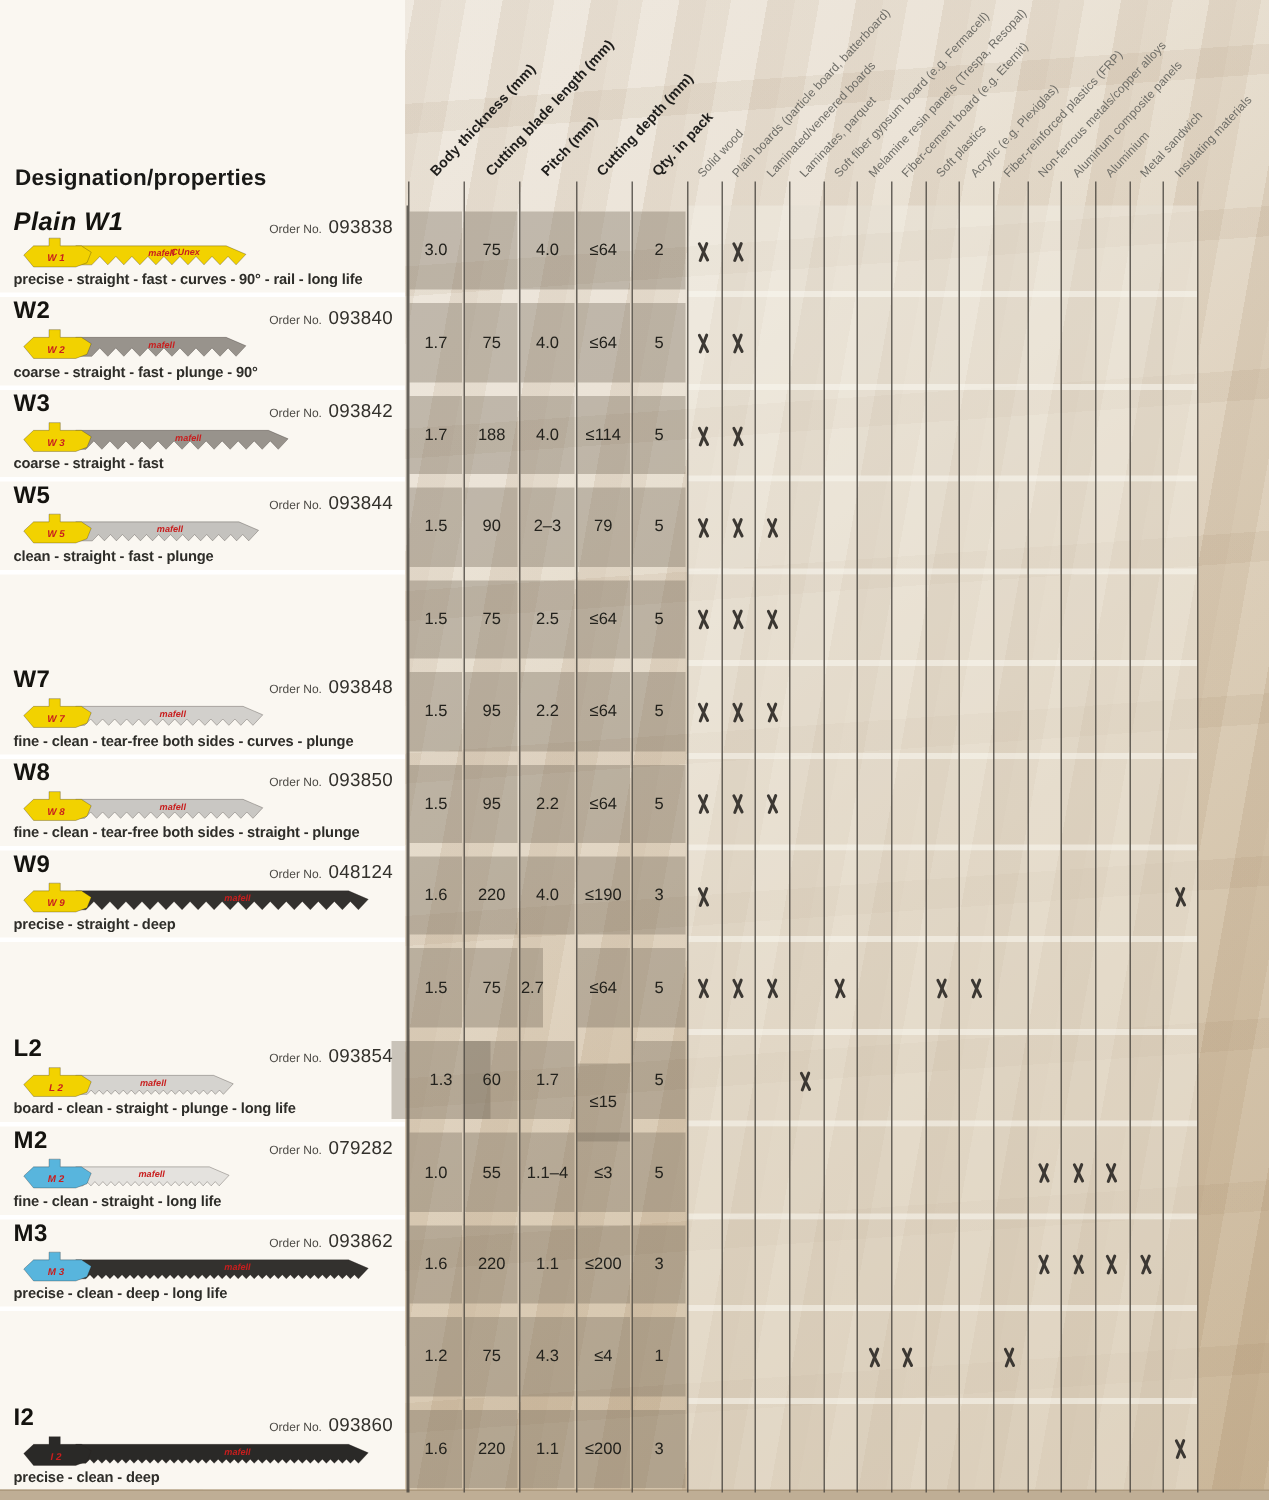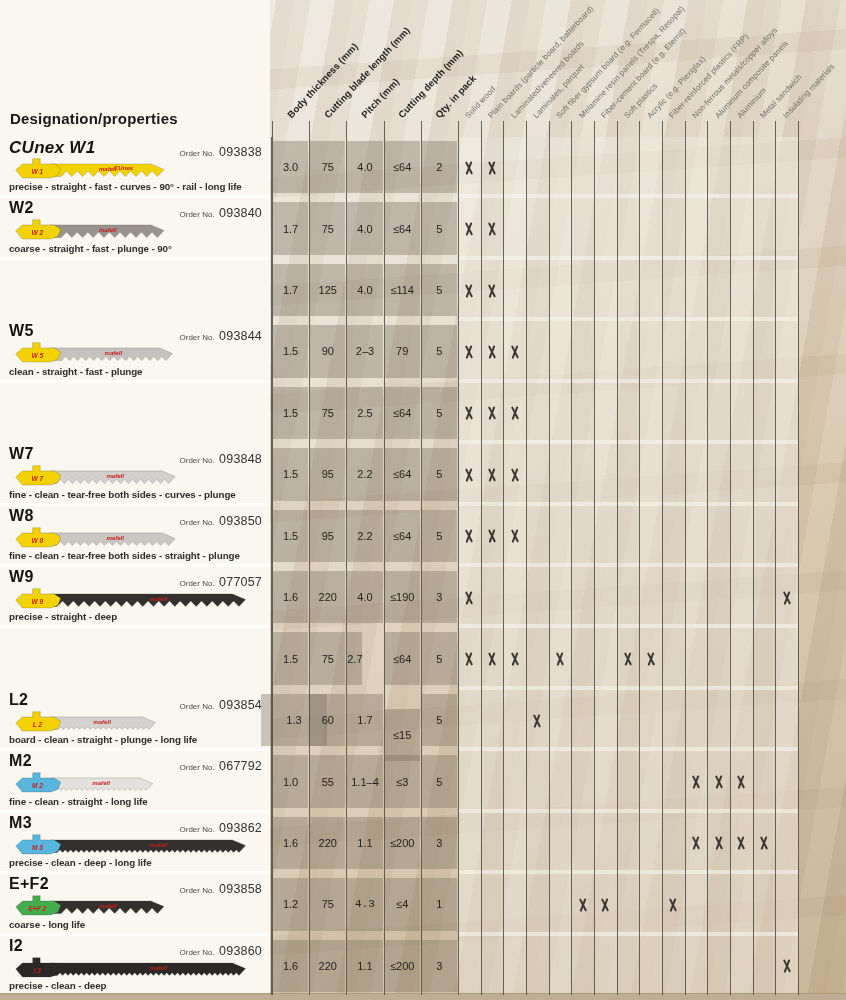--- a/index.html
+++ b/index.html
@@ -62,21 +62,21 @@
       <span class="diag" style="left: 696.982px;">Non-ferrous metals/copper alloys</span>
       <span class="diag" style="left: 719.648px;">Aluminum composite panels</span>
       <span class="diag" style="left: 742.312px;">Aluminium</span>
       <span class="diag" style="left: 764.977px;">Metal sandwich</span>
       <span class="diag" style="left: 787.642px;">Insulating materials</span>
     </div>
   <div class="designation">Designation/properties</div>
   <div id="rows-layer">
       <div class="row" style="top: 137px; height: 61.43px;">
     <div class="cell-left">
-      <span class="bname it">CUnex W1</span>
+      <span class="bname it">Plain W1</span>
       <span class="order">
         <span class="olabel">Order No.</span>
         <span class="onum">093838</span>
       </span>
       <svg class="blade" width="250" height="30" viewBox="0 0 256 32">
             <path d="M40,9.5 L147,9.5 L161,15.5 L154,23 L148.3,17 L142.6,23 L136.9,17 L131.2,23 L125.5,17 L119.8,23 L114.1,17 L108.4,23 L102.7,17 L97.0,23 L91.3,17 L85.6,23 L79.9,17 L74.2,23 L68.5,17 L62.8,23 L57.1,17 L51.4,23 L40,23 Z" fill="#f2d200" stroke="rgba(40,35,30,0.35)" stroke-width="0.6"></path>
             <path d="M3,16 L10,9.5 L21,9.5 L21,4 L29,4 L29,9.5 L44,9.5 L51,14 L48,21.5 L40,24.5 L10,24.5 Z" fill="#f2d200" stroke="rgba(40,35,30,0.35)" stroke-width="0.6"></path>
             <text x="26" y="20.5" fill="#c81e1e" font-size="7" font-weight="bold" font-style="italic" text-anchor="middle">W 1</text>
             <text x="101" y="17" fill="#c81e1e" font-size="6.5" font-weight="bold" font-style="italic" text-anchor="middle">mafell</text>
             <text x="118" y="16" fill="#c81e1e" font-size="6.5" font-weight="bold" font-style="italic" text-anchor="middle">CUnex</text>
@@ -162,25 +162,39 @@
         <div class="mcell altc" style="left: 616.655px; width: 22.665px;"></div>
         <div class="mcell" style="left: 639.32px; width: 22.665px;"></div>
         <div class="mcell altc" style="left: 661.985px; width: 22.665px;"></div>
         <div class="mcell" style="left: 684.65px; width: 22.665px;"></div>
         <div class="mcell altc" style="left: 707.315px; width: 22.665px;"></div>
         <div class="mcell" style="left: 729.98px; width: 22.665px;"></div>
         <div class="mcell altc" style="left: 752.645px; width: 22.665px;"></div>
         <div class="mcell" style="left: 775.31px; width: 22.665px;"></div>
       </div>
       <div class="row" style="top: 259.86px; height: 61.43px;">
+    <div class="cell-left">
+      <span class="bname">W3</span>
+      <span class="order">
+        <span class="olabel">Order No.</span>
+        <span class="onum">093842</span>
+      </span>
+      <svg class="blade" width="250" height="30" viewBox="0 0 256 32">
+            <path d="M40,9.5 L177,9.5 L191,15.5 L184,23 L178.3,17 L172.6,23 L166.9,17 L161.2,23 L155.5,17 L149.8,23 L144.1,17 L138.4,23 L132.7,17 L127.0,23 L121.3,17 L115.6,23 L109.9,17 L104.2,23 L98.5,17 L92.8,23 L87.1,17 L81.4,23 L75.7,17 L70.0,23 L64.3,17 L58.6,23 L52.9,17 L47.2,23 L40,23 Z" fill="#98938c" stroke="rgba(40,35,30,0.35)" stroke-width="0.6"></path>
+            <path d="M3,16 L10,9.5 L21,9.5 L21,4 L29,4 L29,9.5 L44,9.5 L51,14 L48,21.5 L40,24.5 L10,24.5 Z" fill="#f2d200" stroke="rgba(40,35,30,0.35)" stroke-width="0.6"></path>
+            <text x="26" y="20.5" fill="#c81e1e" font-size="7" font-weight="bold" font-style="italic" text-anchor="middle">W 3</text>
+            <text x="120" y="17" fill="#c81e1e" font-size="6.5" font-weight="bold" font-style="italic" text-anchor="middle">mafell</text>
+          </svg>
+      <div class="desc">coarse - straight - fast</div>
+    </div>
   <div style="position: absolute; top: 0px; height: 100%; left: 272px; width: 37.2px;">
           <div class="nval">1.7</div>
         </div>
         <div style="position: absolute; top: 0px; height: 100%; left: 309.2px; width: 37.2px;">
-          <div class="nval">125</div>
+          <div class="nval">188</div>
         </div>
         <div style="position: absolute; top: 0px; height: 100%; left: 346.4px; width: 37.2px;">
           <div class="nval">4.0</div>
         </div>
         <div style="position: absolute; top: 0px; height: 100%; left: 383.6px; width: 37.2px;">
           <div class="nval">≤114</div>
         </div>
         <div style="position: absolute; top: 0px; height: 100%; left: 420.8px; width: 37.2px;">
           <div class="nval">5</div>
         </div>
@@ -396,21 +410,21 @@
         <div class="mcell altc" style="left: 707.315px; width: 22.665px;"></div>
         <div class="mcell" style="left: 729.98px; width: 22.665px;"></div>
         <div class="mcell altc" style="left: 752.645px; width: 22.665px;"></div>
         <div class="mcell" style="left: 775.31px; width: 22.665px;"></div>
       </div>
       <div class="row" style="top: 567.01px; height: 61.43px;">
     <div class="cell-left">
       <span class="bname">W9</span>
       <span class="order">
         <span class="olabel">Order No.</span>
-        <span class="onum">077057</span>
+        <span class="onum">048124</span>
       </span>
       <svg class="blade" width="250" height="30" viewBox="0 0 256 32">
             <path d="M40,9.5 L234,9.5 L248,15.5 L241,23 L235.3,17 L229.6,23 L223.9,17 L218.2,23 L212.5,17 L206.8,23 L201.1,17 L195.4,23 L189.7,17 L184.0,23 L178.3,17 L172.6,23 L166.9,17 L161.2,23 L155.5,17 L149.8,23 L144.1,17 L138.4,23 L132.7,17 L127.0,23 L121.3,17 L115.6,23 L109.9,17 L104.2,23 L98.5,17 L92.8,23 L87.1,17 L81.4,23 L75.7,17 L70.0,23 L64.3,17 L58.6,23 L52.9,17 L47.2,23 L40,23 Z" fill="#33312e" stroke="rgba(40,35,30,0.35)" stroke-width="0.6"></path>
             <path d="M3,16 L10,9.5 L21,9.5 L21,4 L29,4 L29,9.5 L44,9.5 L51,14 L48,21.5 L40,24.5 L10,24.5 Z" fill="#f2d200" stroke="rgba(40,35,30,0.35)" stroke-width="0.6"></path>
             <text x="26" y="20.5" fill="#c81e1e" font-size="7" font-weight="bold" font-style="italic" text-anchor="middle">W 9</text>
             <text x="155" y="17" fill="#c81e1e" font-size="6.5" font-weight="bold" font-style="italic" text-anchor="middle">mafell</text>
           </svg>
       <div class="desc">precise - straight - deep</div>
     </div>
   <div style="position: absolute; top: 0px; height: 100%; left: 272px; width: 37.2px;">
@@ -538,21 +552,21 @@
         <div class="mcell altc" style="left: 707.315px; width: 22.665px;"></div>
         <div class="mcell" style="left: 729.98px; width: 22.665px;"></div>
         <div class="mcell altc" style="left: 752.645px; width: 22.665px;"></div>
         <div class="mcell" style="left: 775.31px; width: 22.665px;"></div>
       </div>
       <div class="row" style="top: 751.3px; height: 61.43px;">
     <div class="cell-left">
       <span class="bname">M2</span>
       <span class="order">
         <span class="olabel">Order No.</span>
-        <span class="onum">067792</span>
+        <span class="onum">079282</span>
       </span>
       <svg class="blade" width="250" height="30" viewBox="0 0 256 32">
             <path d="M40,9.5 L135,9.5 L149,15.5 L142,23 L139.2,20 L136.3,23 L133.5,20 L130.6,23 L127.8,20 L124.9,23 L122.1,20 L119.2,23 L116.4,20 L113.5,23 L110.7,20 L107.8,23 L105.0,20 L102.1,23 L99.3,20 L96.4,23 L93.6,20 L90.7,23 L87.9,20 L85.0,23 L82.2,20 L79.3,23 L76.5,20 L73.6,23 L70.8,20 L67.9,23 L65.0,20 L62.2,23 L59.3,20 L56.5,23 L53.6,20 L50.8,23 L47.9,20 L45.1,23 L40,23 Z" fill="#e4e2de" stroke="rgba(40,35,30,0.35)" stroke-width="0.6"></path>
             <path d="M3,16 L10,9.5 L21,9.5 L21,4 L29,4 L29,9.5 L44,9.5 L51,14 L48,21.5 L40,24.5 L10,24.5 Z" fill="#58b5dd" stroke="rgba(40,35,30,0.35)" stroke-width="0.6"></path>
             <text x="26" y="20.5" fill="#c81e1e" font-size="7" font-weight="bold" font-style="italic" text-anchor="middle">M 2</text>
             <text x="94" y="17" fill="#c81e1e" font-size="6.5" font-weight="bold" font-style="italic" text-anchor="middle">mafell</text>
           </svg>
       <div class="desc">fine - clean - straight - long life</div>
     </div>
   <div style="position: absolute; top: 0px; height: 100%; left: 272px; width: 37.2px;">
@@ -640,41 +654,27 @@
         </div>
         <div class="mcell" style="left: 729.98px; width: 22.665px;">
           <div class="x" title="✗"></div>
         </div>
         <div class="mcell altc" style="left: 752.645px; width: 22.665px;">
           <div class="x" title="✗"></div>
         </div>
         <div class="mcell" style="left: 775.31px; width: 22.665px;"></div>
       </div>
       <div class="row" style="top: 874.16px; height: 61.43px;">
-    <div class="cell-left">
-      <span class="bname">E+F2</span>
-      <span class="order">
-        <span class="olabel">Order No.</span>
-        <span class="onum">093858</span>
-      </span>
-      <svg class="blade" width="250" height="30" viewBox="0 0 256 32">
-            <path d="M40,9.5 L147,9.5 L161,15.5 L154,23 L148.3,17 L142.6,23 L136.9,17 L131.2,23 L125.5,17 L119.8,23 L114.1,17 L108.4,23 L102.7,17 L97.0,23 L91.3,17 L85.6,23 L79.9,17 L74.2,23 L68.5,17 L62.8,23 L57.1,17 L51.4,23 L40,23 Z" fill="#33312e" stroke="rgba(40,35,30,0.35)" stroke-width="0.6"></path>
-            <path d="M3,16 L10,9.5 L21,9.5 L21,4 L29,4 L29,9.5 L44,9.5 L51,14 L48,21.5 L40,24.5 L10,24.5 Z" fill="#43ad4d" stroke="rgba(40,35,30,0.35)" stroke-width="0.6"></path>
-            <text x="26" y="20.5" fill="#c81e1e" font-size="7" font-weight="bold" font-style="italic" text-anchor="middle">E+F 2</text>
-            <text x="101" y="17" fill="#c81e1e" font-size="6.5" font-weight="bold" font-style="italic" text-anchor="middle">mafell</text>
-          </svg>
-      <div class="desc">coarse - long life</div>
-    </div>
   <div style="position: absolute; top: 0px; height: 100%; left: 272px; width: 37.2px;">
           <div class="nval">1.2</div>
         </div>
         <div style="position: absolute; top: 0px; height: 100%; left: 309.2px; width: 37.2px;">
           <div class="nval">75</div>
         </div>
-        <div style="position: absolute; top: 0px; height: 100%; left: 346.4px; width: 37.2px; font-family: Liberation Mono, monospace;">
+        <div style="position: absolute; top: 0px; height: 100%; left: 346.4px; width: 37.2px;">
           <div class="nval">4.3</div>
         </div>
         <div style="position: absolute; top: 0px; height: 100%; left: 383.6px; width: 37.2px;">
           <div class="nval">≤4</div>
         </div>
         <div style="position: absolute; top: 0px; height: 100%; left: 420.8px; width: 37.2px;">
           <div class="nval">1</div>
         </div>
         <div class="mcell" style="left: 458px; width: 22.665px;"></div>
         <div class="mcell altc" style="left: 480.665px; width: 22.665px;"></div>

